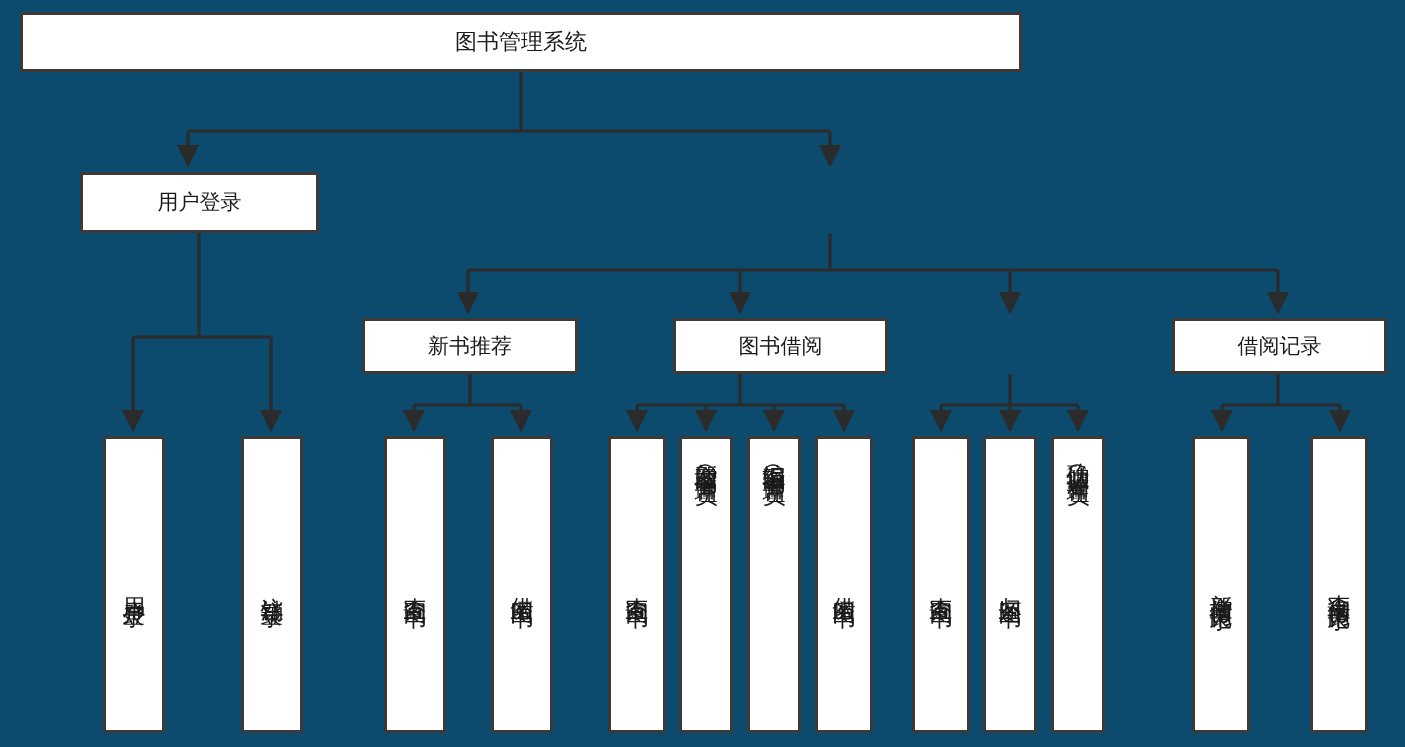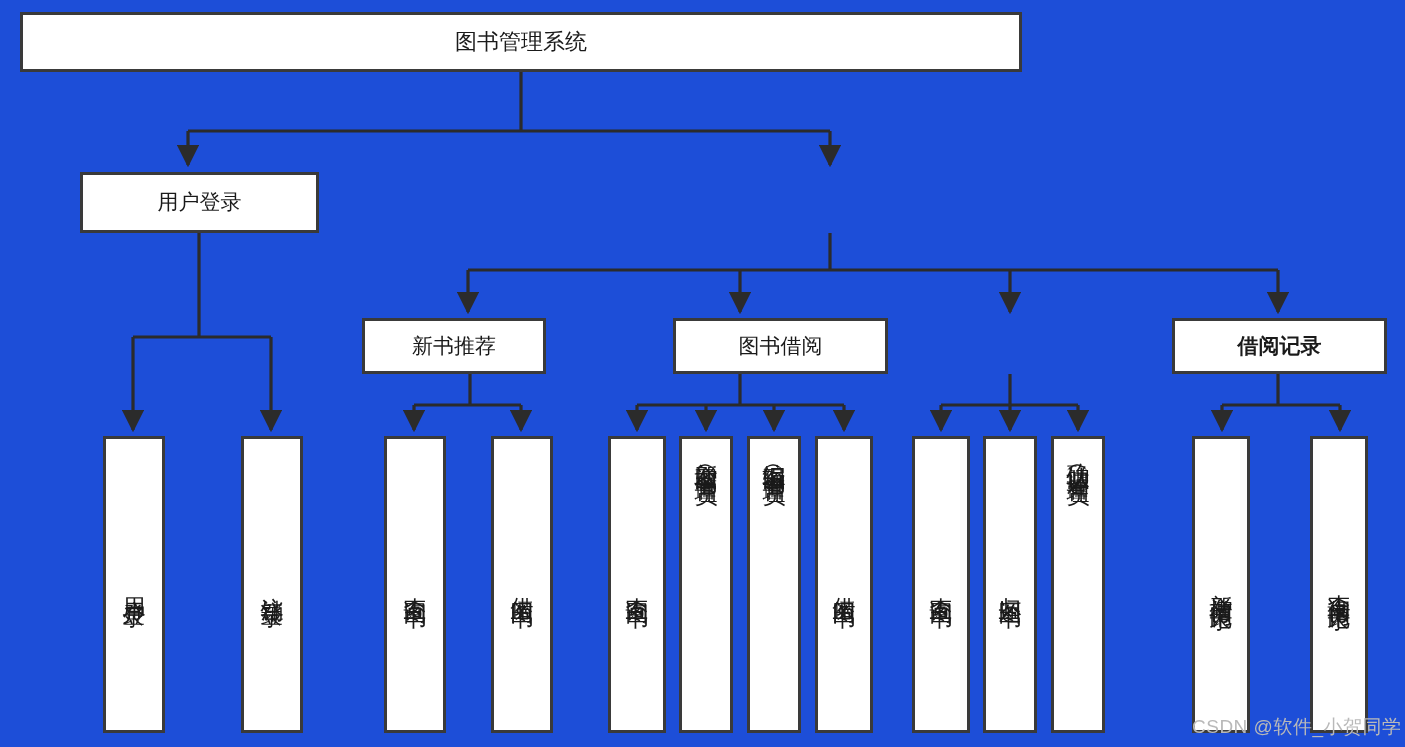--- a/index.html
+++ b/index.html
@@ -7,21 +7,21 @@
     padding: 0;
     background: #ffffff;
   }
   body {
     font-family: "Liberation Sans", "DejaVu Sans", sans-serif;
   }
   #canvas {
     position: relative;
     width: 1405px;
     height: 747px;
-    background: #1d4ed8;
+    background: #0c4a6e;
     overflow: hidden;
   }
   #edges {
     position: absolute;
     left: 0;
     top: 0;
     width: 1405px;
     height: 747px;
     pointer-events: none;
   }
@@ -132,30 +132,30 @@
 
   <div class="node h-node root" style="left:20px; top:12px; width:1002px; height:60px;">
     <span class="lbl">图书管理系统</span>
   </div>
 
   <div class="node h-node" style="left:80px; top:172px; width:239px; height:61px;">
     <span class="lbl">用户登录</span>
   </div>
 
 
-  <div class="node h-node" style="left:362px; top:318px; width:184px; height:56px;">
+  <div class="node h-node" style="left:362px; top:318px; width:216px; height:56px;">
     <span class="lbl">新书推荐</span>
   </div>
 
   <div class="node h-node" style="left:633px; top:318px; width:215px; height:56px;margin-left:40px;">
     <span class="lbl">图书借阅</span>
   </div>
 
 
-  <div class="node h-node" style="left:1172px; top:318px; width:215px; height:56px;font-weight:bold;">
+  <div class="node h-node" style="left:1172px; top:318px; width:215px; height:56px;">
     <span class="lbl">借阅记录</span>
   </div>
 
   <div class="node v-node centered" style="left:103px; top:436px; width:62px; height:297px;">
     <span class="lbl">用户登录</span>
   </div>
 
   <div class="node v-node centered" style="left:241px; top:436px; width:62px; height:297px;">
     <span class="lbl">注销登录</span>
   </div>
@@ -197,15 +197,14 @@
   </div>
 
   <div class="node v-node centered" style="left:1192px; top:436px; width:58px; height:297px;">
     <span class="lbl">新增借阅记录</span>
   </div>
 
   <div class="node v-node centered" style="left:1310px; top:436px; width:58px; height:297px;">
     <span class="lbl">查询借阅记录</span>
   </div>
 
-  <div class="watermark" style="left:1192px; top:714px;">CSDN @软件_小贺同学</div>
 
 </div>
 
 </body></html>

